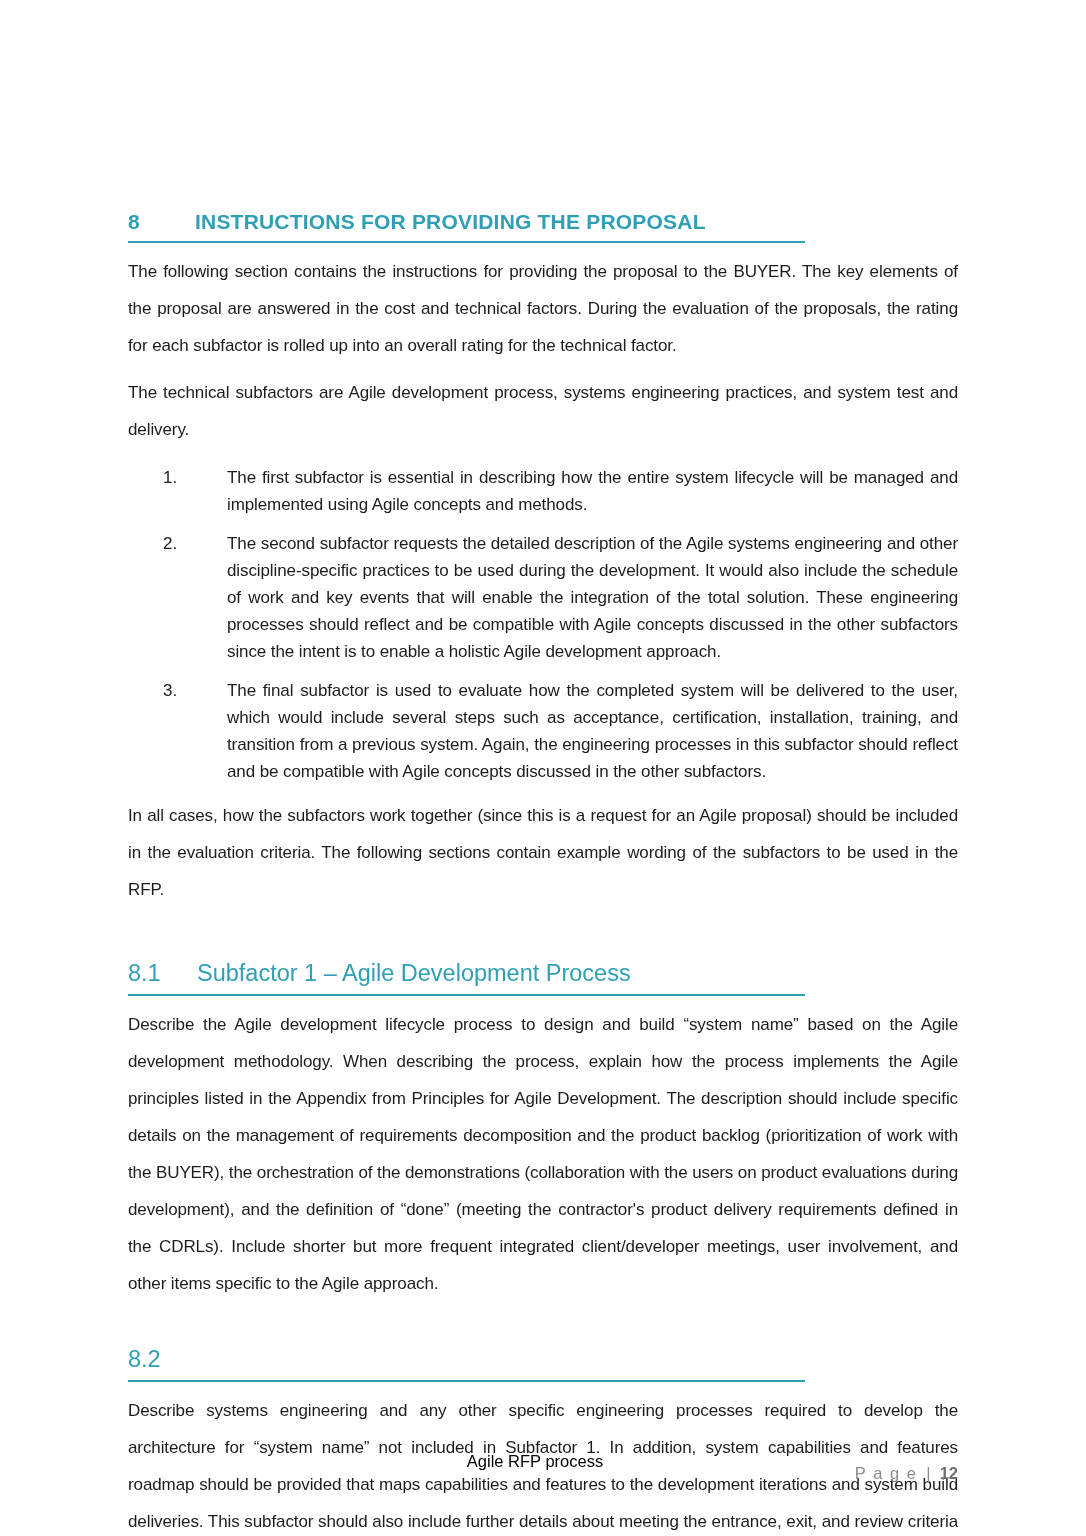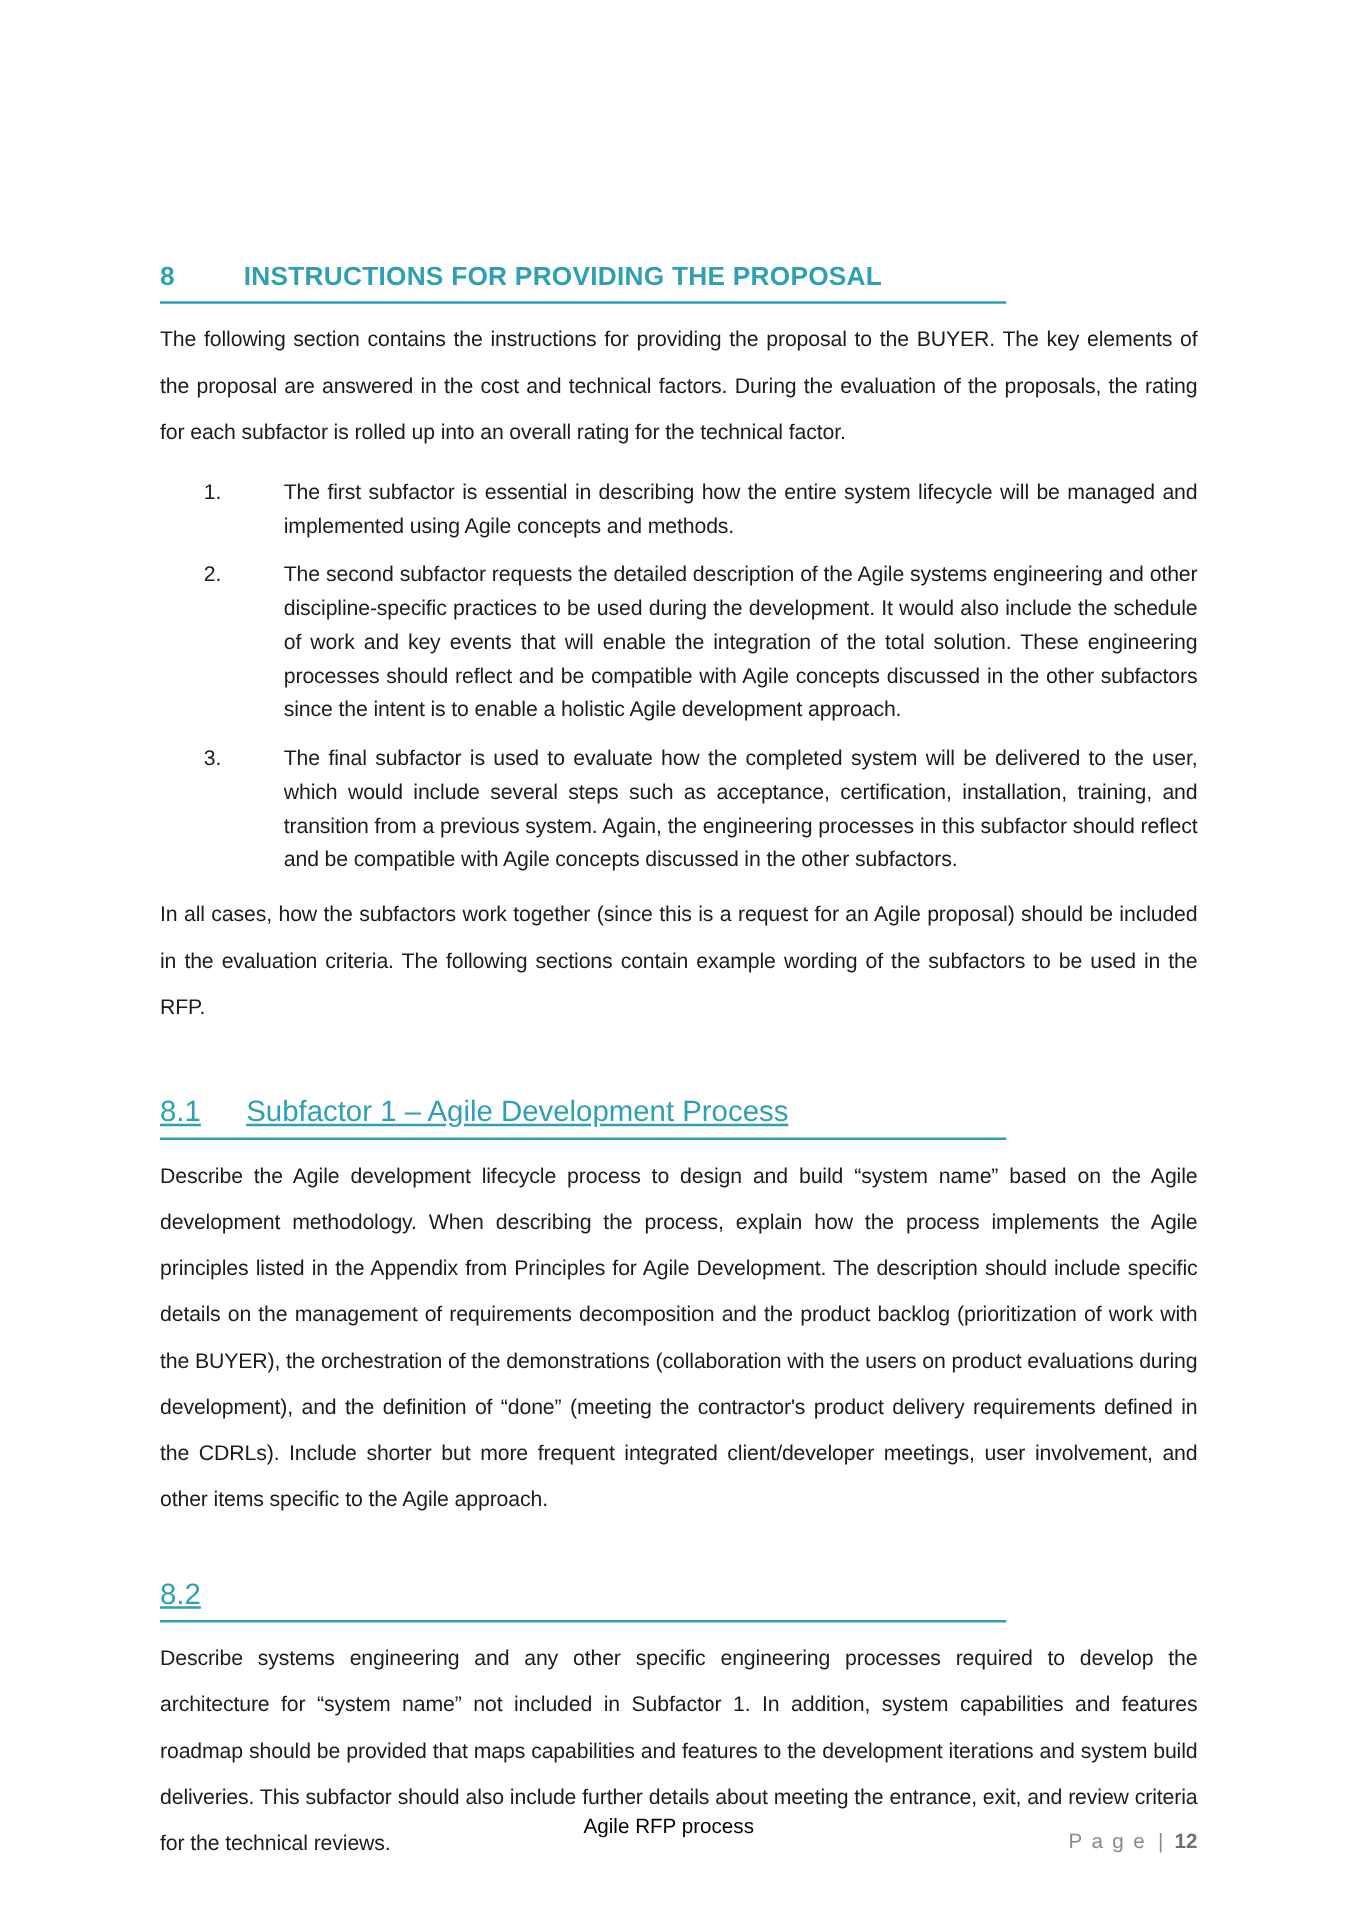--- a/index.html
+++ b/index.html
@@ -24,21 +24,20 @@
     font-size:21px;font-weight:700;
     color:var(--accent);
     letter-spacing:.2px;
   }
   .h-main .num{flex:none;width:67px;}
   .h-sub{
     display:flex;align-items:center;
     margin:0;
     font-size:23.5px;font-weight:400;
     color:var(--accent);
-    text-decoration:underline;
   }
   .h-sub .num{flex:none;width:69px;}
   .rule{
     width:677px;height:0;
     border-bottom:2px solid var(--accent);
     margin-top:7px;
   }
   p.body{
     margin:10px 0 0 0;
     font-size:17px;
@@ -92,20 +91,21 @@
 <div class="page">
   <div class="content">
 
     <h1 class="h-main">
       <span class="num">8</span>
       <span>INSTRUCTIONS FOR PROVIDING THE PROPOSAL</span>
     </h1>
     <div class="rule"></div>
 
     <p class="body">The following section contains the instructions for providing the proposal to the BUYER. The key elements of the proposal are answered in the cost and technical factors. During the evaluation of the proposals, the rating for each subfactor is rolled up into an overall rating for the technical factor.</p>
+    <p class="body">The technical subfactors are Agile development process, systems engineering practices, and system test and delivery.</p>
 
     <div class="list">
       <div class="li">
         <span class="marker">1.</span>
         <span class="text">The first subfactor is essential in describing how the entire system lifecycle will be managed and implemented using Agile concepts and methods.</span>
       </div>
       <div class="li">
         <span class="marker">2.</span>
         <span class="text">The second subfactor requests the detailed description of the Agile systems engineering and other discipline-specific practices to be used during the development. It would also include the schedule of work and key events that will enable the integration of the total solution. These engineering processes should reflect and be compatible with Agile concepts discussed in the other subfactors since the intent is to enable a holistic Agile development approach.</span>
       </div>

